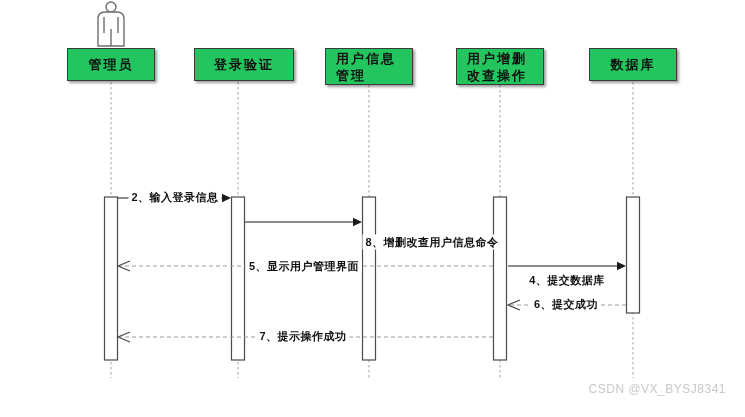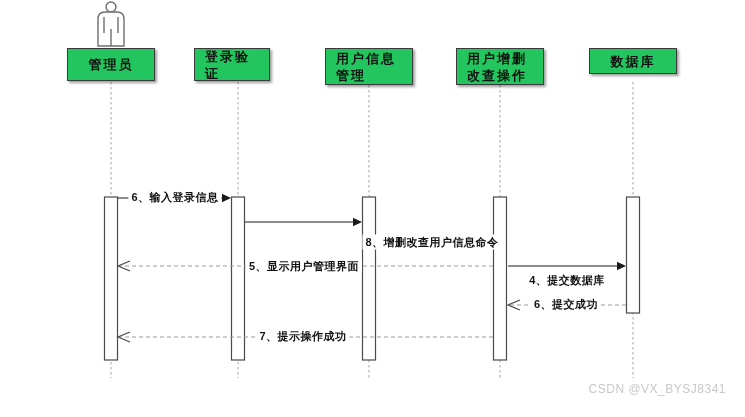--- a/index.html
+++ b/index.html
@@ -100,26 +100,26 @@
     <polyline points="130,261 118,266 130,271" fill="none" stroke="#4a4a4a" stroke-width="1.2"></polyline>
 
     <line x1="626" y1="305" x2="509" y2="305" stroke="#9a9a9a" stroke-width="1" stroke-dasharray="4,3"></line>
     <polyline points="520,300 508,305 520,310" fill="none" stroke="#4a4a4a" stroke-width="1.2"></polyline>
 
     <line x1="493" y1="337" x2="119" y2="337" stroke="#9a9a9a" stroke-width="1" stroke-dasharray="4,3"></line>
     <polyline points="130,332 118,337 130,342" fill="none" stroke="#4a4a4a" stroke-width="1.2"></polyline>
   </svg>
 
   <div class="participant-box" style="left:67px; top:48px; width:88px; height:33px;">管理员</div>
-  <div class="participant-box" style="left:194px; top:48px; width:76px; height:33px;">登录验证</div>
+  <div class="participant-box" style="left:194px; top:48px; width:100px; height:33px;">登录验证</div>
   <div class="participant-box" style="left:456px; top:48px; width:88px; height:37px;">用户增删改查操作</div>
   <div class="participant-box" style="left:325px; top:48px; width:88px; height:37px;">用户信息管理</div>
-  <div class="participant-box" style="left:589px; top:48px; width:88px; height:26px;">数据库</div>
+  <div class="participant-box" style="left:589px; top:48px; width:88px; height:33px;">数据库</div>
 
-  <span class="msg-label" style="left:175px; top:197px;">6、输入登录信息</span>
+  <span class="msg-label" style="left:175px; top:197px;">2、输入登录信息</span>
   <span class="msg-label" style="left:432px; top:242px;">8、增删改查用户信息命令</span>
   <span class="msg-label" style="left:567px; top:280px;">4、提交数据库</span>
   <span class="msg-label" style="left:304px; top:266px;">5、显示用户管理界面</span>
   <span class="msg-label" style="left:566px; top:304px;">6、提交成功</span>
   <span class="msg-label" style="left:303px; top:336px;">7、提示操作成功</span>
 
   <span class="watermark">CSDN @VX_BYSJ8341</span>
 </div>
 
 </body></html>

